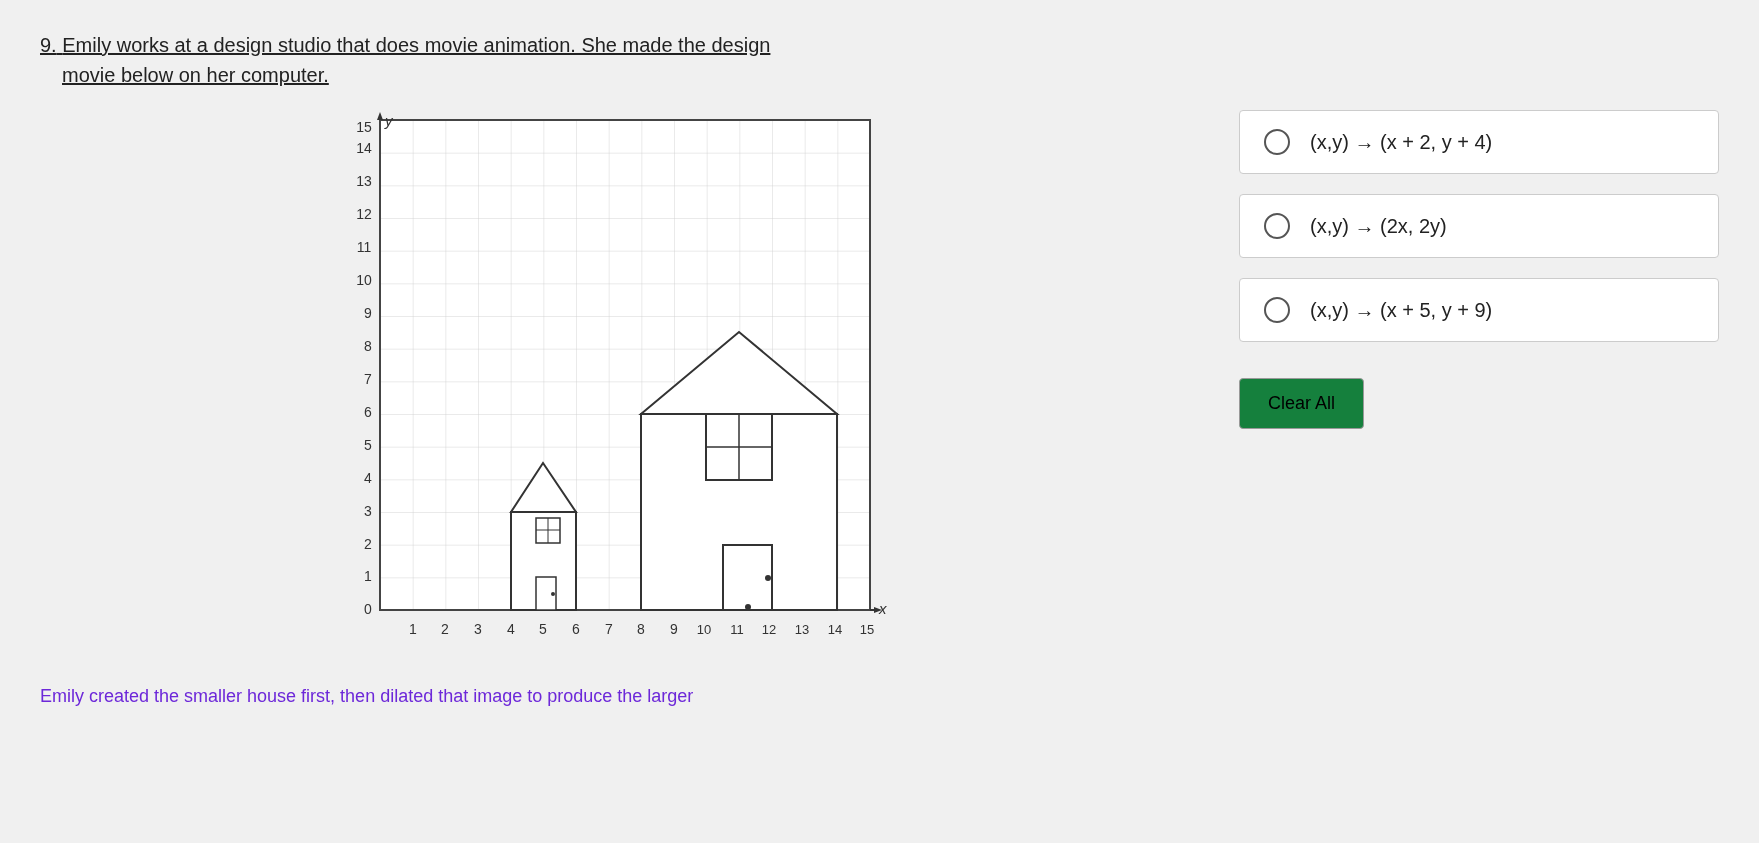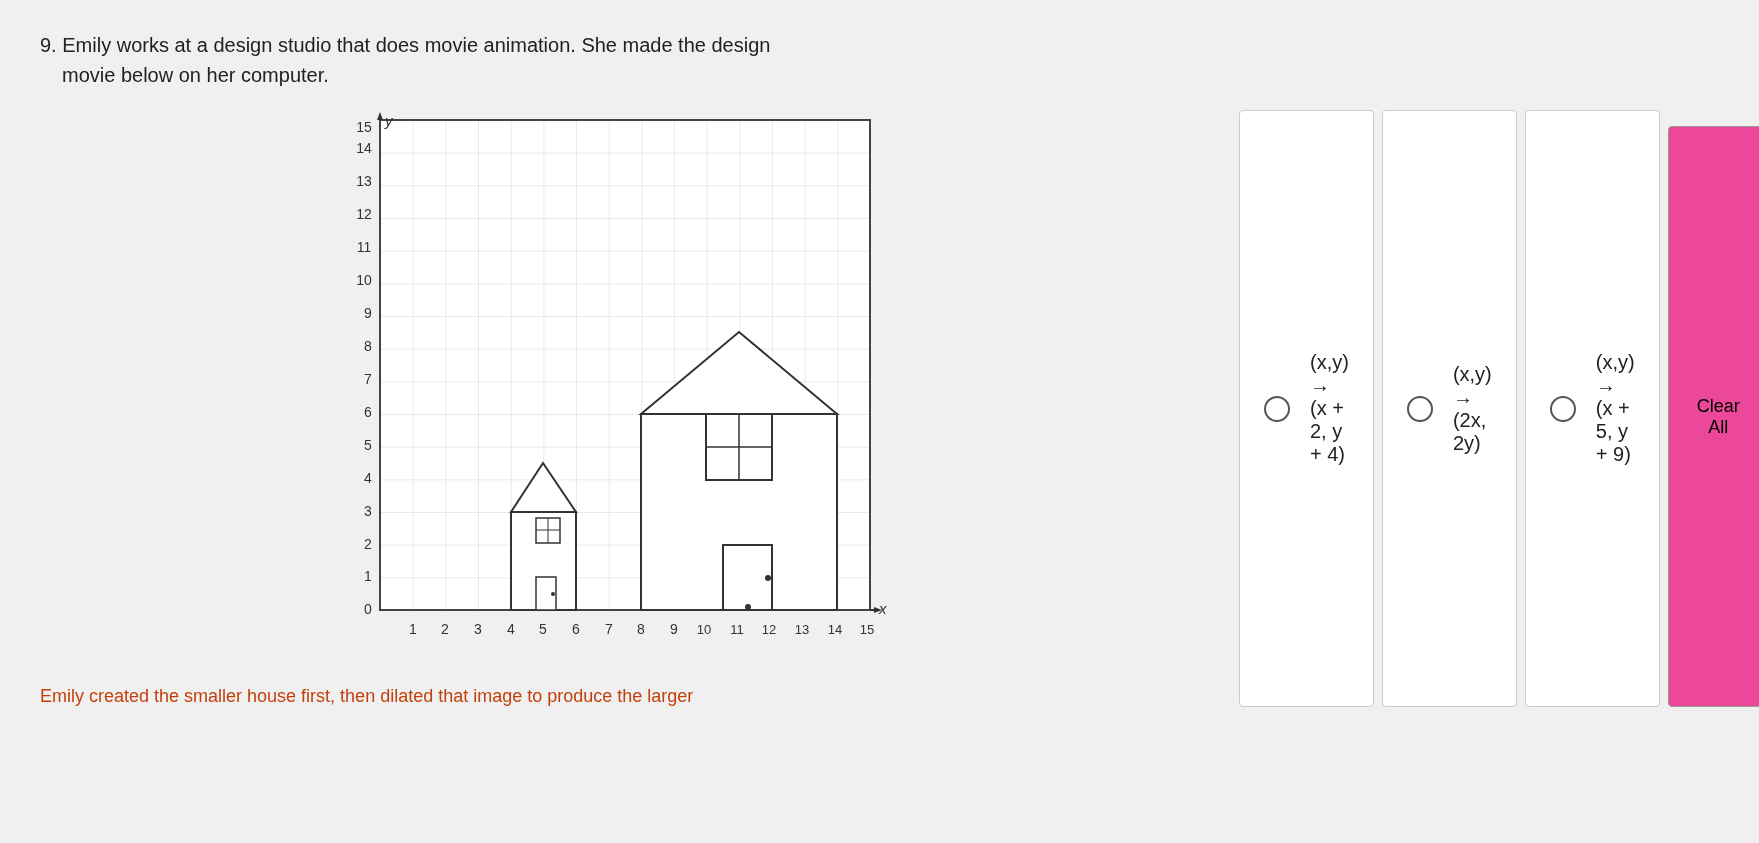--- a/index.html
+++ b/index.html
@@ -18,43 +18,44 @@
       gap: 60px;
     }
     .left-section {
       flex: 1;
     }
     .question-text {
       font-size: 20px;
       color: #222;
       line-height: 1.5;
       margin-bottom: 20px;
+      text-decoration: underline;
     }
     .graph-area {
       display: flex;
       justify-content: center;
       margin-top: 10px;
     }
     .graph-wrapper {
       position: relative;
     }
     .graph-canvas {
       display: block;
     }
     .bottom-text {
       font-size: 18px;
-      color: #c2410c;
+      color: #6d28d9;
       margin-top: 16px;
     }
     
     .right-section {
       width: 480px;
       display: flex;
-      flex-direction: row;
-      gap: 8px;
+      flex-direction: column;
+      gap: 20px;
       padding-top: 80px;
     }
     .option-box {
       background: white;
       border: 1.5px solid #ccc;
       border-radius: 4px;
       padding: 18px 24px;
       display: flex;
       align-items: center;
       gap: 20px;
@@ -67,21 +68,21 @@
       border-radius: 50%;
       border: 2px solid #555;
       flex-shrink: 0;
       background: white;
     }
     .option-label {
       font-size: 20px;
       color: #222;
     }
     .clear-all-btn {
-      background: #ec4899;
+      background: #15803d;
       border: 1.5px solid #999;
       border-radius: 4px;
       padding: 14px 28px;
       font-size: 18px;
       cursor: pointer;
       width: fit-content;
       margin-top: 16px;
     }
   </style>
 </head>

